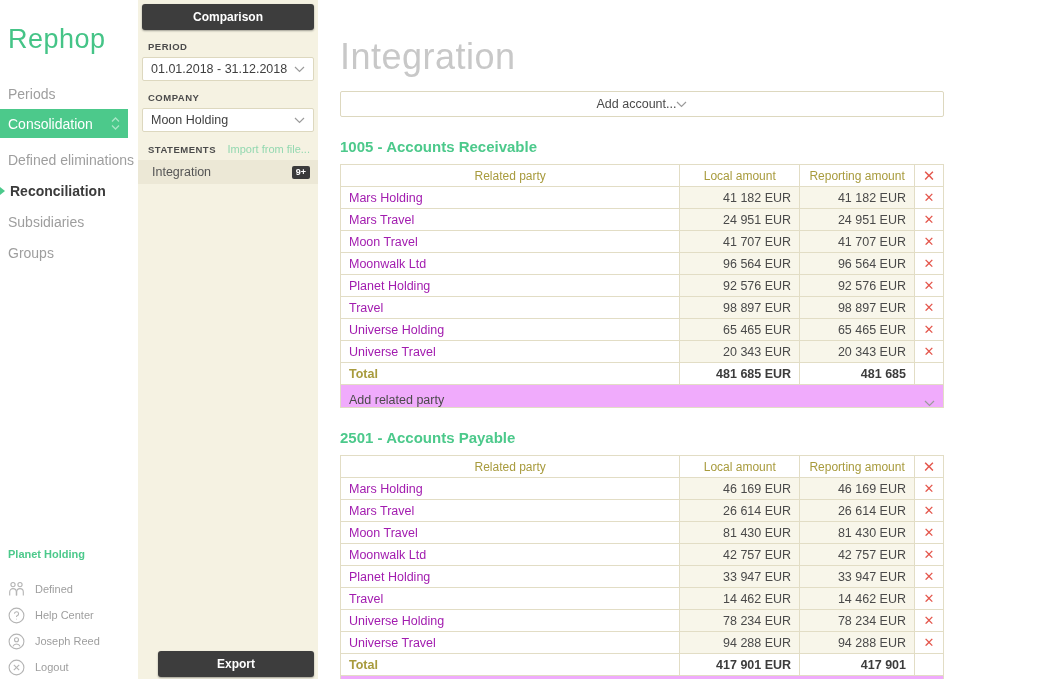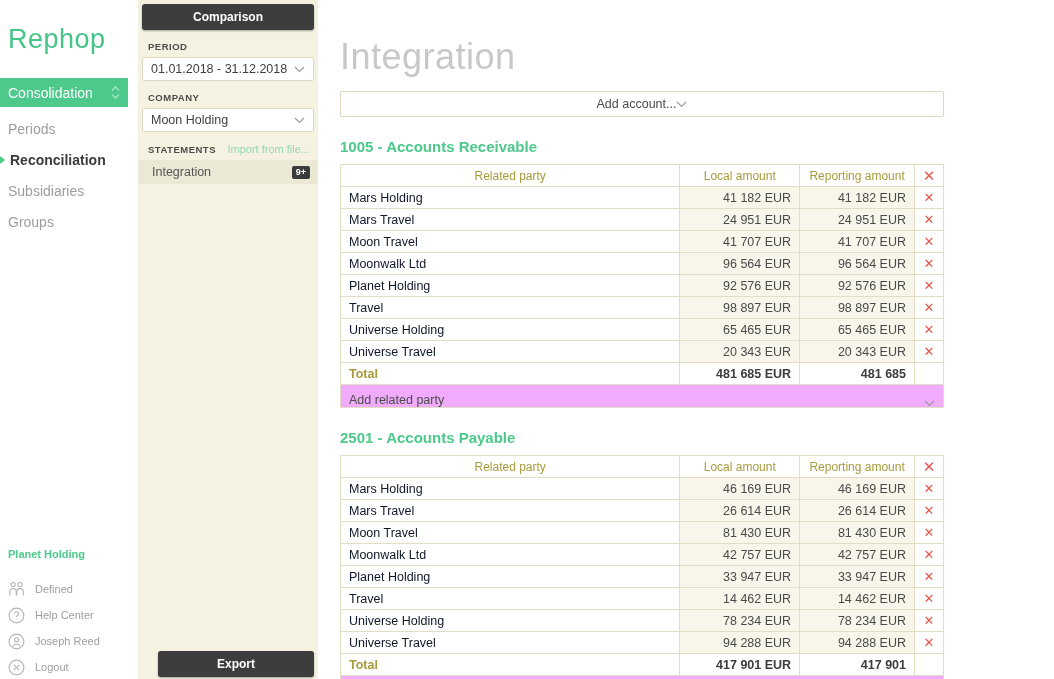--- a/index.html
+++ b/index.html
@@ -50,49 +50,50 @@
   .main { flex:1; background:#fff; padding-left:22px; }
   .page-title { margin-top:36px; font-size:36px; font-weight:normal; color:#C8C8C8; letter-spacing:.5px; }
   .content { width:604px; }
   .select-bar { margin-top:13px; height:26px; border:1px solid #DDD8BF; border-radius:2px;
                 display:flex; align-items:center; justify-content:center; padding:0 10px;
                 font-size:12.5px; color:#4A4A4A; cursor:pointer; background:#fff; }
   .section-heading { margin-top:21px; font-size:15px; font-weight:bold; color:#4CC98B; }
   table.rec-table { width:604px; border-collapse:collapse; margin-top:9px; font-size:12.5px; }
   .rec-table th, .rec-table td { border:1px solid #E2DDC5; height:22px; padding:0 8px; }
   .rec-table th { color:#A89B3D; font-weight:normal; font-size:12px; text-align:center; background:#fff; }
-  .rec-table td.party { color:#0f172a; text-align:left; width:340px; }
+  .rec-table td.party { color:#a21caf; text-align:left; width:340px; }
   .rec-table td.amount { color:#4A4A4A; text-align:right; background:#F8F6EA; }
   .rec-table .col-local { width:120px; }
   .rec-table .col-reporting { width:115px; }
   .rec-table .col-x { width:29px; text-align:center; padding:0; }
   .x-icon { color:#E4574D; font-size:13px; cursor:pointer; }
   th .x-icon { font-size:15px; }
   tr.total-row td { background:#fff !important; font-weight:bold; }
   tr.total-row td.party { color:#A89B3D; }
   tr.total-row td.amount { color:#3C3C3C; }
   .add-party { width:604px; height:23px; border:1px solid #E2DDC5; border-top:none; background:#f0abfc;
                display:flex; align-items:flex-end; justify-content:space-between; padding:0 8px;
                font-size:12.5px; color:#4A4A4A; cursor:pointer; }
 </style>
 </head>
 <body>
 
 <div class="sidebar">
   <div class="logo">Rephop</div>
 
   <div class="side-nav">
+    <div class="nav-item">Periods</div>
     <div class="nav-item green">
       <span>Consolidation</span>
       <svg width="9" height="13" viewBox="0 0 9 13" fill="none" stroke="#A9E6C6" stroke-width="1.3">
         <polyline points="1,4.5 4.5,1 8,4.5"></polyline>
           <polyline points="1,8.5 4.5,12 8,8.5"></polyline>
       </svg>
     </div>
-    <div class="nav-item">Periods</div>
+    <div class="nav-item">Defined eliminations</div>
     <div class="nav-item active">
       <span class="nav-arrow"></span>
       <span>Reconciliation</span>
     </div>
     <div class="nav-item">Subsidiaries</div>
     <div class="nav-item">Groups</div>
   </div>
 
   <div class="side-footer">
     <div class="company-name">Planet Holding</div>

